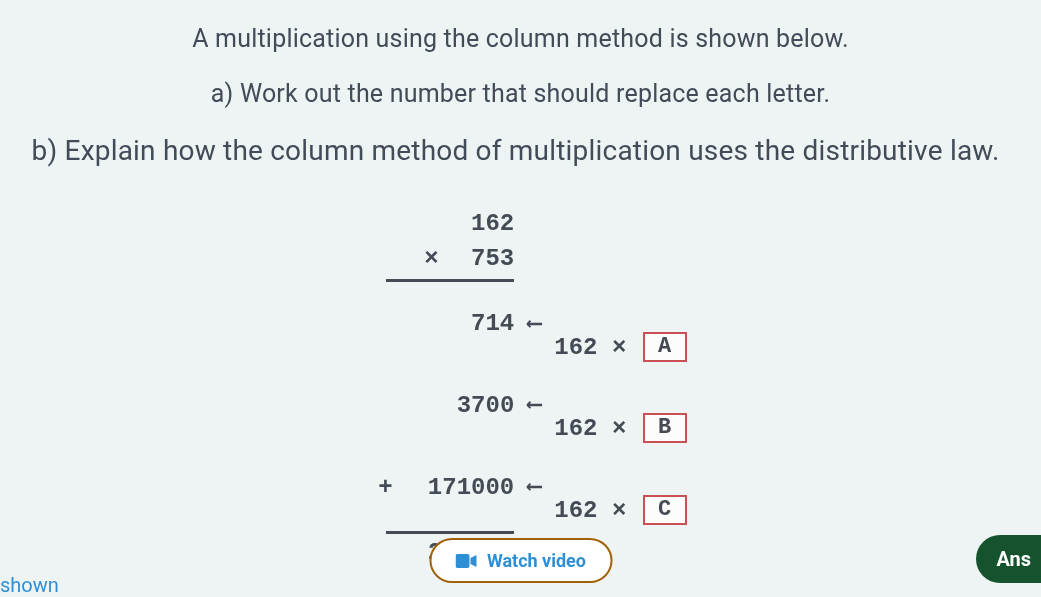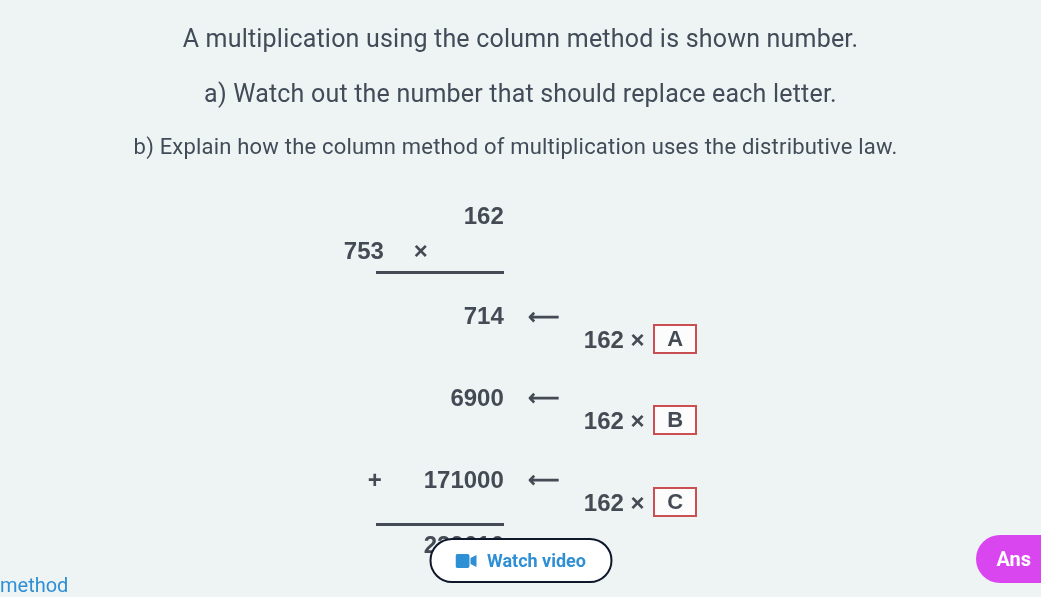--- a/index.html
+++ b/index.html
@@ -10,39 +10,39 @@
       height: 597px;
       position: relative;
       overflow: hidden;
       color: #414c58;
     }
     .content {
       padding: 24px 36px 0 36px;
     }
     .line1 { font-size: 25px; color: #414c58; text-align: center; margin-bottom: 26px; letter-spacing: 0.2px; }
     .line2 { font-size: 25px; color: #414c58; text-align: center; margin-bottom: 26px; letter-spacing: 0.2px; }
-    .line3 { font-size: 22px; color: #414c58; text-align: center; margin-bottom: 40px; margin-left: -10px; letter-spacing: 0.2px; }
+    .line3 { font-size: 28px; color: #414c58; text-align: center; margin-bottom: 40px; margin-left: -10px; letter-spacing: 0.2px; }
     .work-area {
       display: flex;
       justify-content: center;
       margin-top: 10px;
     }
     .work-grid {
       display: grid;
       grid-template-columns: 160px 40px auto;
-      column-gap: 20px;
+      column-gap: 0;
       align-items: center;
       font-weight: 700;
       font-size: 24px;
       color: #454b55;
-      font-family: Liberation Sans, sans-serif;
+      font-family: Liberation Mono, monospace;
       line-height: 1.45;
     }
     .num { text-align: right; }
-    .mult-row { text-align: left; position: relative; }
+    .mult-row { text-align: right; position: relative; }
     .mult-row::before { content: "×"; position: absolute; left: 70px; }
     .mult-row-val { display: inline; }
     .rule {
       grid-column: 1 / span 3;
       display: flex;
       padding: 2px 0;
     }
     .rule > div {
       height: 3px;
       background: #454b55;
@@ -82,54 +82,54 @@
       color: #2f8fd4;
       font-size: 20px;
       font-weight: 400;
       padding: 2px 0 0 0;
     }
     .watch-btn {
       position: absolute;
       left: 50%;
       bottom: 14px;
       transform: translateX(-50%);
-      border: 2px solid #0f172a;
+      border: 2px solid #a16207;
       border-radius: 24px;
       background: #fff;
       color: #2f8fd4;
       font-weight: 700;
       font-size: 18px;
       padding: 10px 24px;
       display: flex;
       align-items: center;
       gap: 10px;
     }
     .video-icon {
       display: inline-flex;
       align-items: center;
     }
     .video-icon svg { display: block; }
     .ans-btn {
       position: absolute;
       right: 0;
       bottom: 14px;
-      background: #d946ef;
+      background: #14532d;
       color: #fff;
       font-weight: 700;
       font-size: 20px;
       padding: 12px 10px 12px 20px;
       border-radius: 24px 0 0 24px;
     }
   </style>
 </head>
 <body>
 
 <div class="content">
-  <p class="line1">A multiplication using the column method is shown number.</p>
-  <p class="line2">a) Watch out the number that should replace each letter.</p>
+  <p class="line1">A multiplication using the column method is shown below.</p>
+  <p class="line2">a) Work out the number that should replace each letter.</p>
   <p class="line3">b) Explain how the column method of multiplication uses the distributive law.</p>
 
   <div class="work-area">
     <div class="work-grid">
       <div class="num">162</div>
       <div></div>
         <div></div>
 
       <div class="mult-row"><span class="mult-row-val">753</span></div>
       <div></div>
@@ -138,21 +138,21 @@
       <div class="rule short">
           <div></div>
         </div>
 
       <div class="num">714</div>
       <div class="arrow-col">⟵</div>
       <div class="expr">
         <span>162</span> × <span class="box">A</span>
       </div>
 
-      <div class="num">6900</div>
+      <div class="num">3700</div>
       <div class="arrow-col">⟵</div>
       <div class="expr">
         <span>162</span> × <span class="box">B</span>
       </div>
 
       <div class="plus-row"><span>171000</span></div>
       <div class="arrow-col">⟵</div>
       <div class="expr">
         <span>162</span> × <span class="box">C</span>
       </div>
@@ -161,21 +161,21 @@
           <div></div>
         </div>
 
       <div class="num">229616</div>
       <div class="arrow-col">⟵</div>
     </div>
   </div>
 </div>
 
 <div class="bottom-bar">
-  <div class="prev-btn">method</div>
+  <div class="prev-btn">shown</div>
 
   <div class="watch-btn">
     <span class="video-icon">
       <svg width="22" height="16" viewBox="0 0 22 16">
           <rect x="0" y="1" width="14" height="14" rx="2" fill="#2f8fd4"></rect>
           <path d="M15 5 L21 2 L21 14 L15 11 Z" fill="#2f8fd4"></path>
         </svg>
     </span>
     <span>Watch video</span>
   </div>

